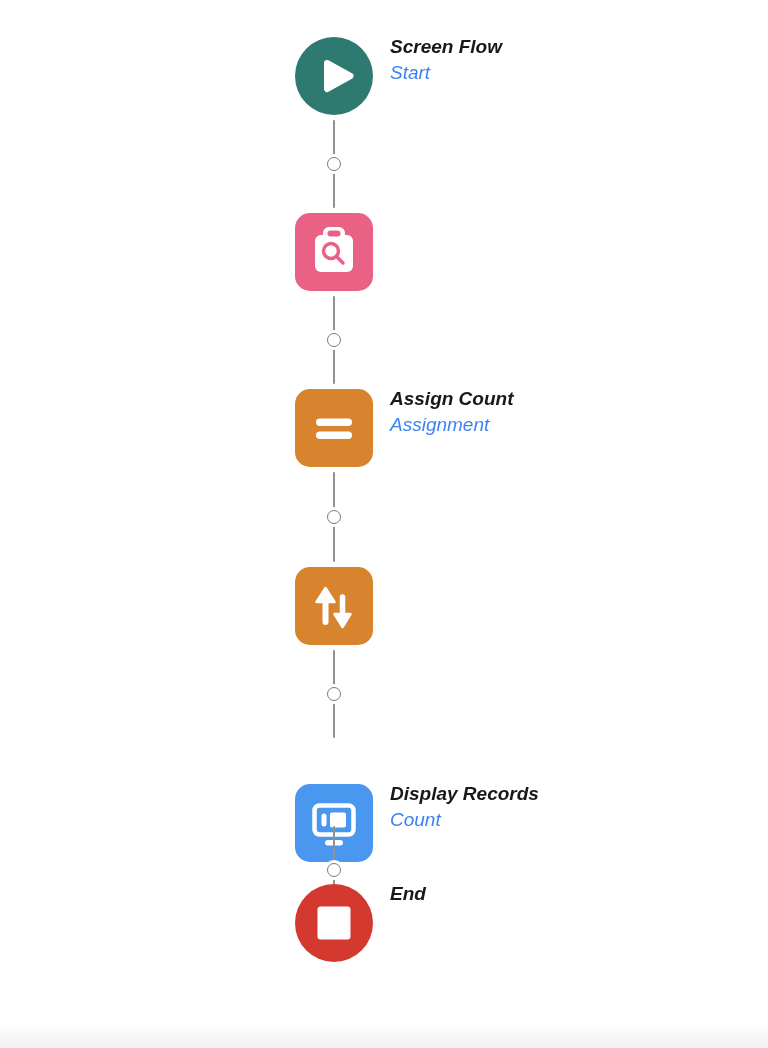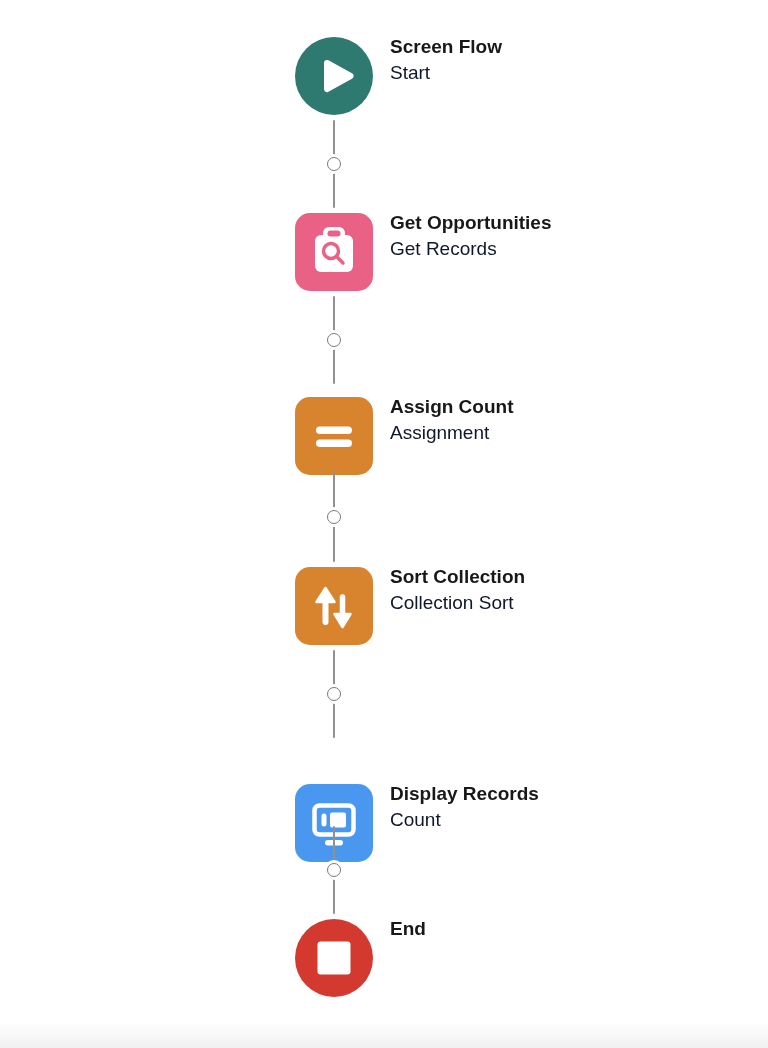--- a/index.html
+++ b/index.html
@@ -3,33 +3,34 @@
 <meta charset="utf-8">
 <style>
   * { margin:0; padding:0; box-sizing:border-box; }
   html,body { background:#ffffff; }
   body { font-family:"Liberation Sans", sans-serif; }
   .canvas {
     position:relative;
     width:768px; height:1048px;
     background:#ffffff;
     overflow:hidden;
+    font-style:italic;
   }
   .node { position:absolute; left:295px; width:400px; }
   .shape {
     width:78px; height:78px;
     display:flex; align-items:center; justify-content:center;
     cursor:pointer;
   }
   .shape.circle { border-radius:50%; }
   .shape.square { border-radius:15px; }
   .shape svg { width:78px; height:78px; display:block; }
   .labels { position:absolute; left:95px; top:-4px; white-space:nowrap; }
   .title { font-size:19px; font-weight:700; color:#181818; line-height:27px; }
-  .subtitle { font-size:19px; font-weight:400; color:#0f172a; line-height:26px; }
+  .subtitle { font-size:19px; font-weight:400; color:#3b82f6; line-height:26px; }
 
   .connector { position:absolute; left:332.5px; width:3px; }
   .connector-line {
     position:absolute; top:0; bottom:0; left:0;
     width:2.5px; background:#919191; border-radius:1.25px;
   }
   .add-node {
     position:absolute; left:50%; top:50%;
     transform:translate(-50%,-50%);
     width:14px; height:14px; border-radius:50%;
@@ -71,32 +72,28 @@
       <span>
         <svg viewBox="0 0 78 78">
           <rect x="20" y="22" width="38" height="37" rx="6" fill="#ffffff"></rect>
           <rect x="28" y="14" width="22" height="13" rx="6" fill="#ffffff"></rect>
           <rect x="32.5" y="17.5" width="13" height="6" rx="3" fill="currentColor"></rect>
           <circle cx="36" cy="38" r="7.5" fill="none" stroke="currentColor" stroke-width="3.4"></circle>
           <line x1="41.5" y1="43.5" x2="48" y2="50" stroke="currentColor" stroke-width="3.4" stroke-linecap="round"></line>
         </svg>
       </span>
     </div>
-    <div class="labels">
-      <div class="title">Get Opportunities</div>
-      <div class="subtitle">Get Records</div>
-    </div>
   </div>
 
   <div class="connector" style="top:296px;height:88px">
     <div class="connector-line"></div>
     <div class="add-node"></div>
   </div>
 
-  <div class="node" style="top:397px">
+  <div class="node" style="top:389px">
     <div class="shape square" style="background: rgb(216, 131, 46); color: rgb(216, 131, 46);">
       <span>
         <svg viewBox="0 0 78 78">
           <rect x="21" y="29.5" width="36" height="7.5" rx="3.75" fill="#ffffff"></rect>
           <rect x="21" y="42.5" width="36" height="7.5" rx="3.75" fill="#ffffff"></rect>
         </svg>
       </span>
     </div>
     <div class="labels">
       <div class="title">Assign Count</div>
@@ -113,24 +110,20 @@
     <div class="shape square" style="background: rgb(216, 131, 46); color: rgb(216, 131, 46);">
       <span>
         <svg viewBox="0 0 78 78">
           <line x1="30.5" y1="32" x2="30.5" y2="55" stroke="#ffffff" stroke-width="6" stroke-linecap="round"></line>
           <path d="M21.5 35 L30.5 21 L39.5 35 Z" fill="#ffffff" stroke="#ffffff" stroke-width="2.5" stroke-linejoin="round"></path>
           <line x1="47.5" y1="30" x2="47.5" y2="49" stroke="#ffffff" stroke-width="5.5" stroke-linecap="round"></line>
           <path d="M39.5 47 L47.5 60 L55.5 47 Z" fill="#ffffff" stroke="#ffffff" stroke-width="2.5" stroke-linejoin="round"></path>
         </svg>
       </span>
     </div>
-    <div class="labels">
-      <div class="title">Sort Collection</div>
-      <div class="subtitle">Collection Sort</div>
-    </div>
   </div>
 
   <div class="connector" style="top:650px;height:88px">
     <div class="connector-line"></div>
     <div class="add-node"></div>
   </div>
 
   <div class="node" style="top:784px">
     <div class="shape square" style="background: rgb(74, 151, 240); color: rgb(74, 151, 240);">
       <span>
@@ -146,21 +139,21 @@
       <div class="title">Display Records</div>
       <div class="subtitle">Count</div>
     </div>
   </div>
 
   <div class="connector" style="top:826px;height:88px">
     <div class="connector-line"></div>
     <div class="add-node"></div>
   </div>
 
-  <div class="node" style="top:919px">
+  <div class="node" style="top:884px">
     <div class="shape circle" style="background: rgb(211, 57, 47); color: rgb(211, 57, 47);">
       <span>
         <svg viewBox="0 0 78 78">
           <rect x="22.5" y="22.5" width="33" height="33" rx="3" fill="#ffffff"></rect>
         </svg>
       </span>
     </div>
     <div class="labels">
       <div class="title">End</div>
     </div>

